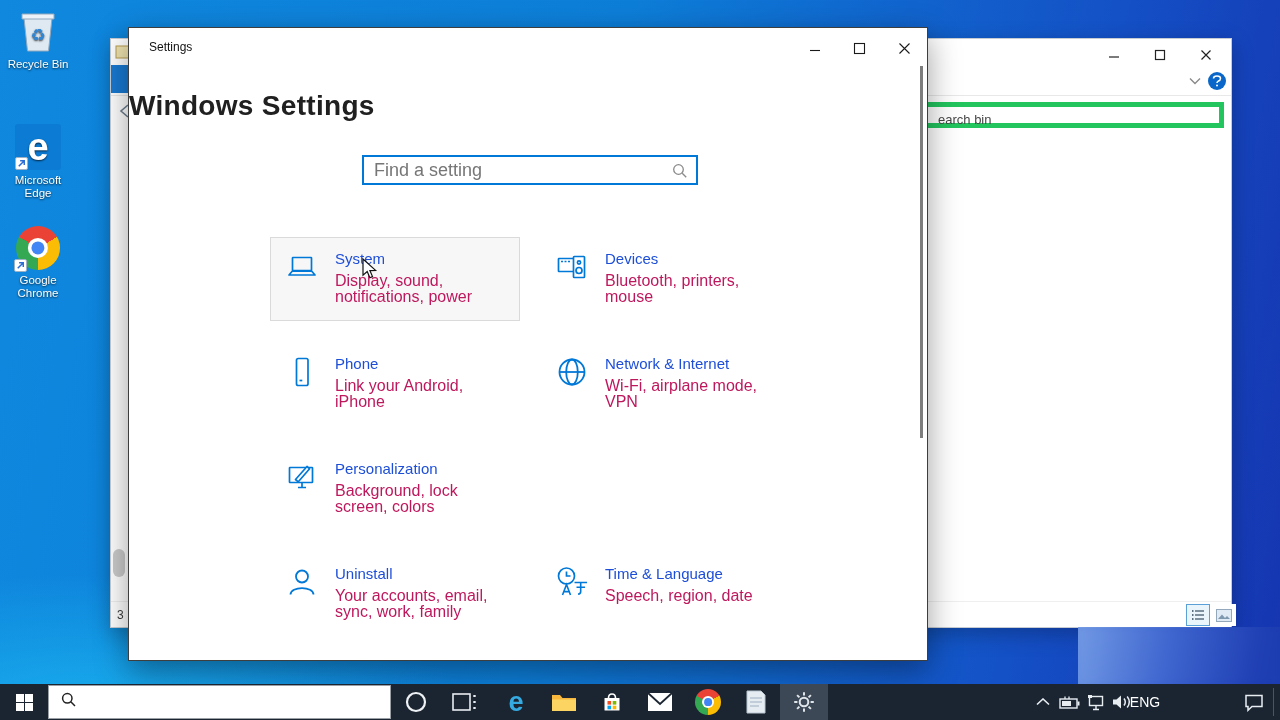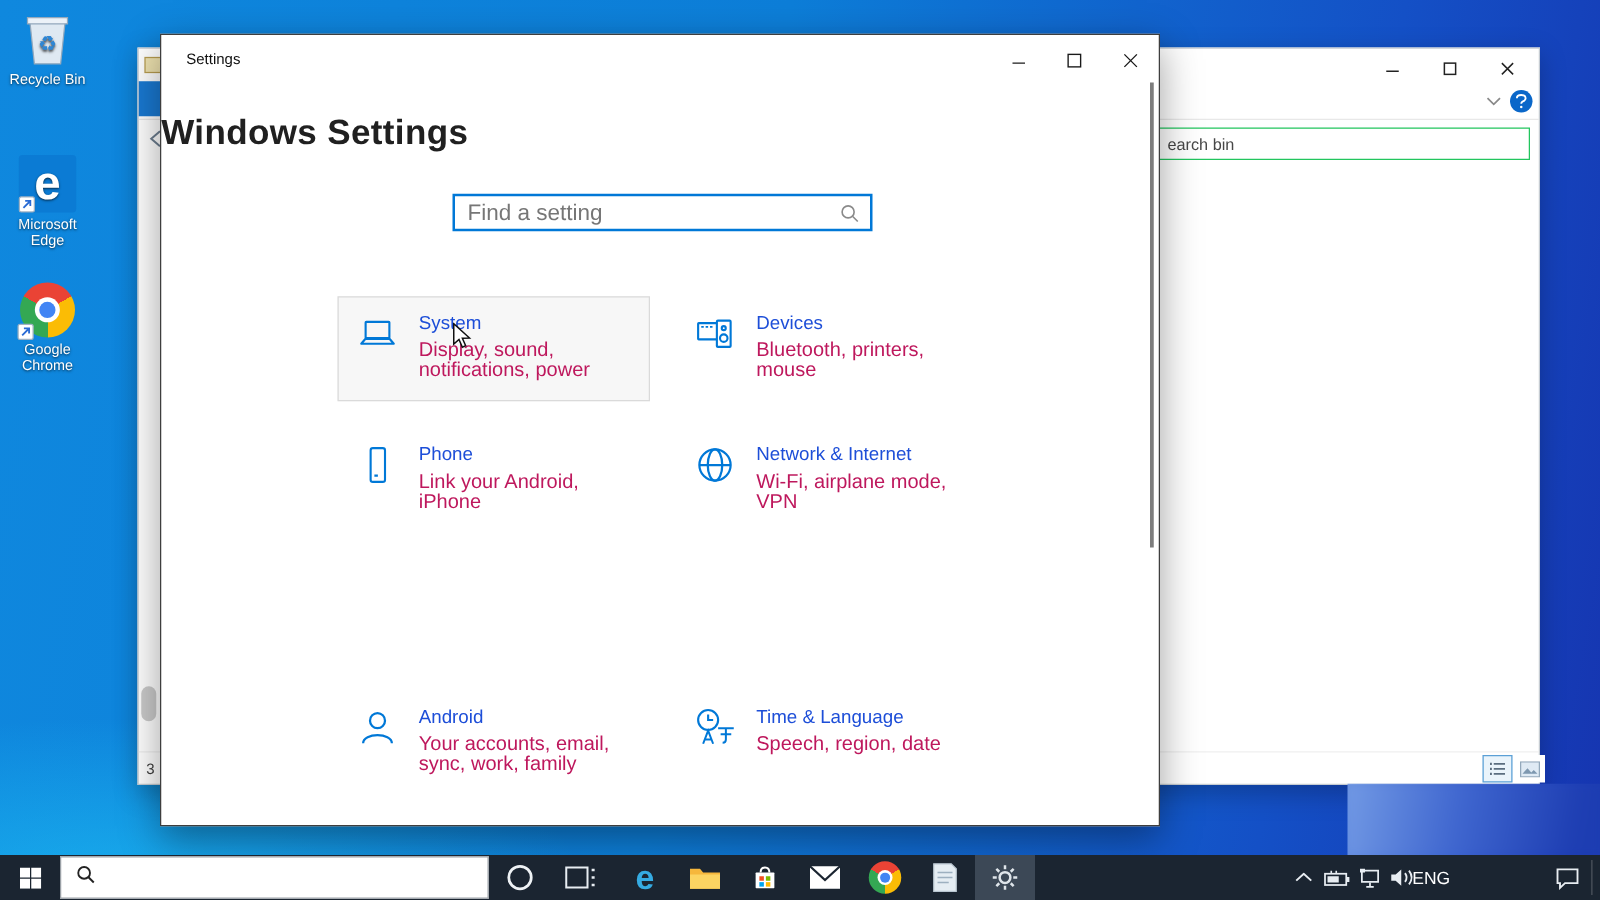--- a/index.html
+++ b/index.html
@@ -32,21 +32,21 @@
   #explorer{left:110px;top:38px;width:1122px;height:590px;border:1px solid #c6ccd2;
     box-shadow:0 6px 20px rgba(0,0,0,.25); z-index:2;}
   #settings{left:128px;top:27px;width:800px;height:634px;border:1px solid #3e3e3e;
     box-shadow:0 10px 30px rgba(0,0,0,.38); z-index:5;}
   .winbtns{position:absolute;display:flex;}
   .winbtn{display:flex;align-items:center;justify-content:center;background:transparent;border:none;}
 
   
   .xp-filetab{position:absolute;left:0;top:26px;width:54px;height:28px;background:#1979d2;}
   .xp-sep{position:absolute;left:0;top:56px;width:100%;height:1px;background:#e8e8e8;}
-  .xp-search{position:absolute;left:590px;top:63px;width:523px;height:26px;border:1px solid #22c55e;background:#fff;}
+  .xp-search{position:absolute;left:590px;top:63px;width:523px;height:26px;border:5px solid #22c55e;background:#fff;}
   .xp-search span{position:absolute;left:232px;top:5px;font-size:13px;color:#474747;}
   .xp-status{position:absolute;left:0;top:562px;width:100%;height:28px;border-top:1px solid #efefef;}
   .xp-viewbtn{position:absolute;width:24px;height:22px;display:flex;align-items:center;justify-content:center;
     background:#fff;border:1px solid transparent;}
   .xp-viewbtn.active{border-color:#5ba0d6;background:#eaf4fb;}
   .xp-navscroll{position:absolute;left:2px;top:510px;width:12px;height:28px;background:#cbcbcb;border-radius:6px;}
 
   
   .st-title{position:absolute;left:20px;top:12px;font-size:12px;color:#111;}
   .st-heading{position:absolute;left:0;top:62px;width:100%;text-align:left;
@@ -282,31 +282,44 @@
             <ellipse cx="17" cy="17" rx="5.8" ry="12.5"></ellipse>
             <path d="M4.5 17 h25"></path>
         </svg>
       </span>
       <div>
           <div class="tile-title">Network &amp; Internet</div>
         <div class="tile-desc">Wi-Fi, airplane mode, VPN</div>
         </div>
     </div>
 
+    <div class="tile" style="left:141px;top:419px;">
+      <span>
+        <svg width="34" height="34" viewBox="0 0 34 34" fill="none" stroke="#0078d7" stroke-width="1.7" stroke-linejoin="round">
+          <rect x="4.5" y="7.5" width="23" height="15" rx="0.5"></rect>
+          <path d="M13 27.5 h8 M17 22.5 v5"></path>
+          <path d="M10.5 19.5 L22 6.5 l2.6 2.3 L13.3 21.8 Z" fill="#fff"></path>
+        </svg>
+      </span>
+      <div>
+          <div class="tile-title">Personalization</div>
+        <div class="tile-desc">Background, lock screen, colors</div>
+        </div>
+    </div>
 
 
     <div class="tile" style="left:141px;top:524px;">
       <span>
         <svg width="34" height="34" viewBox="0 0 34 34" fill="none" stroke="#0078d7" stroke-width="1.8">
           <circle cx="17" cy="11.5" r="6"></circle>
             <path d="M5.5 29.5 c0-8.5 23-8.5 23 0"></path>
         </svg>
       </span>
       <div>
-          <div class="tile-title">Android</div>
+          <div class="tile-title">Uninstall</div>
         <div class="tile-desc">Your accounts, email, sync, work, family</div>
         </div>
     </div>
 
     <div class="tile" style="left:411px;top:524px;">
       <span>
         <svg width="34" height="34" viewBox="0 0 34 34" fill="none" stroke="#0078d7" stroke-width="1.7">
           <circle cx="11.5" cy="11" r="8"></circle>
             <path d="M11.5 6.5 V11 h4"></path>
           <path d="M7.5 30 L11.5 19.5 L15.5 30 M8.9 26.6 h5.2" stroke-width="1.6"></path>

